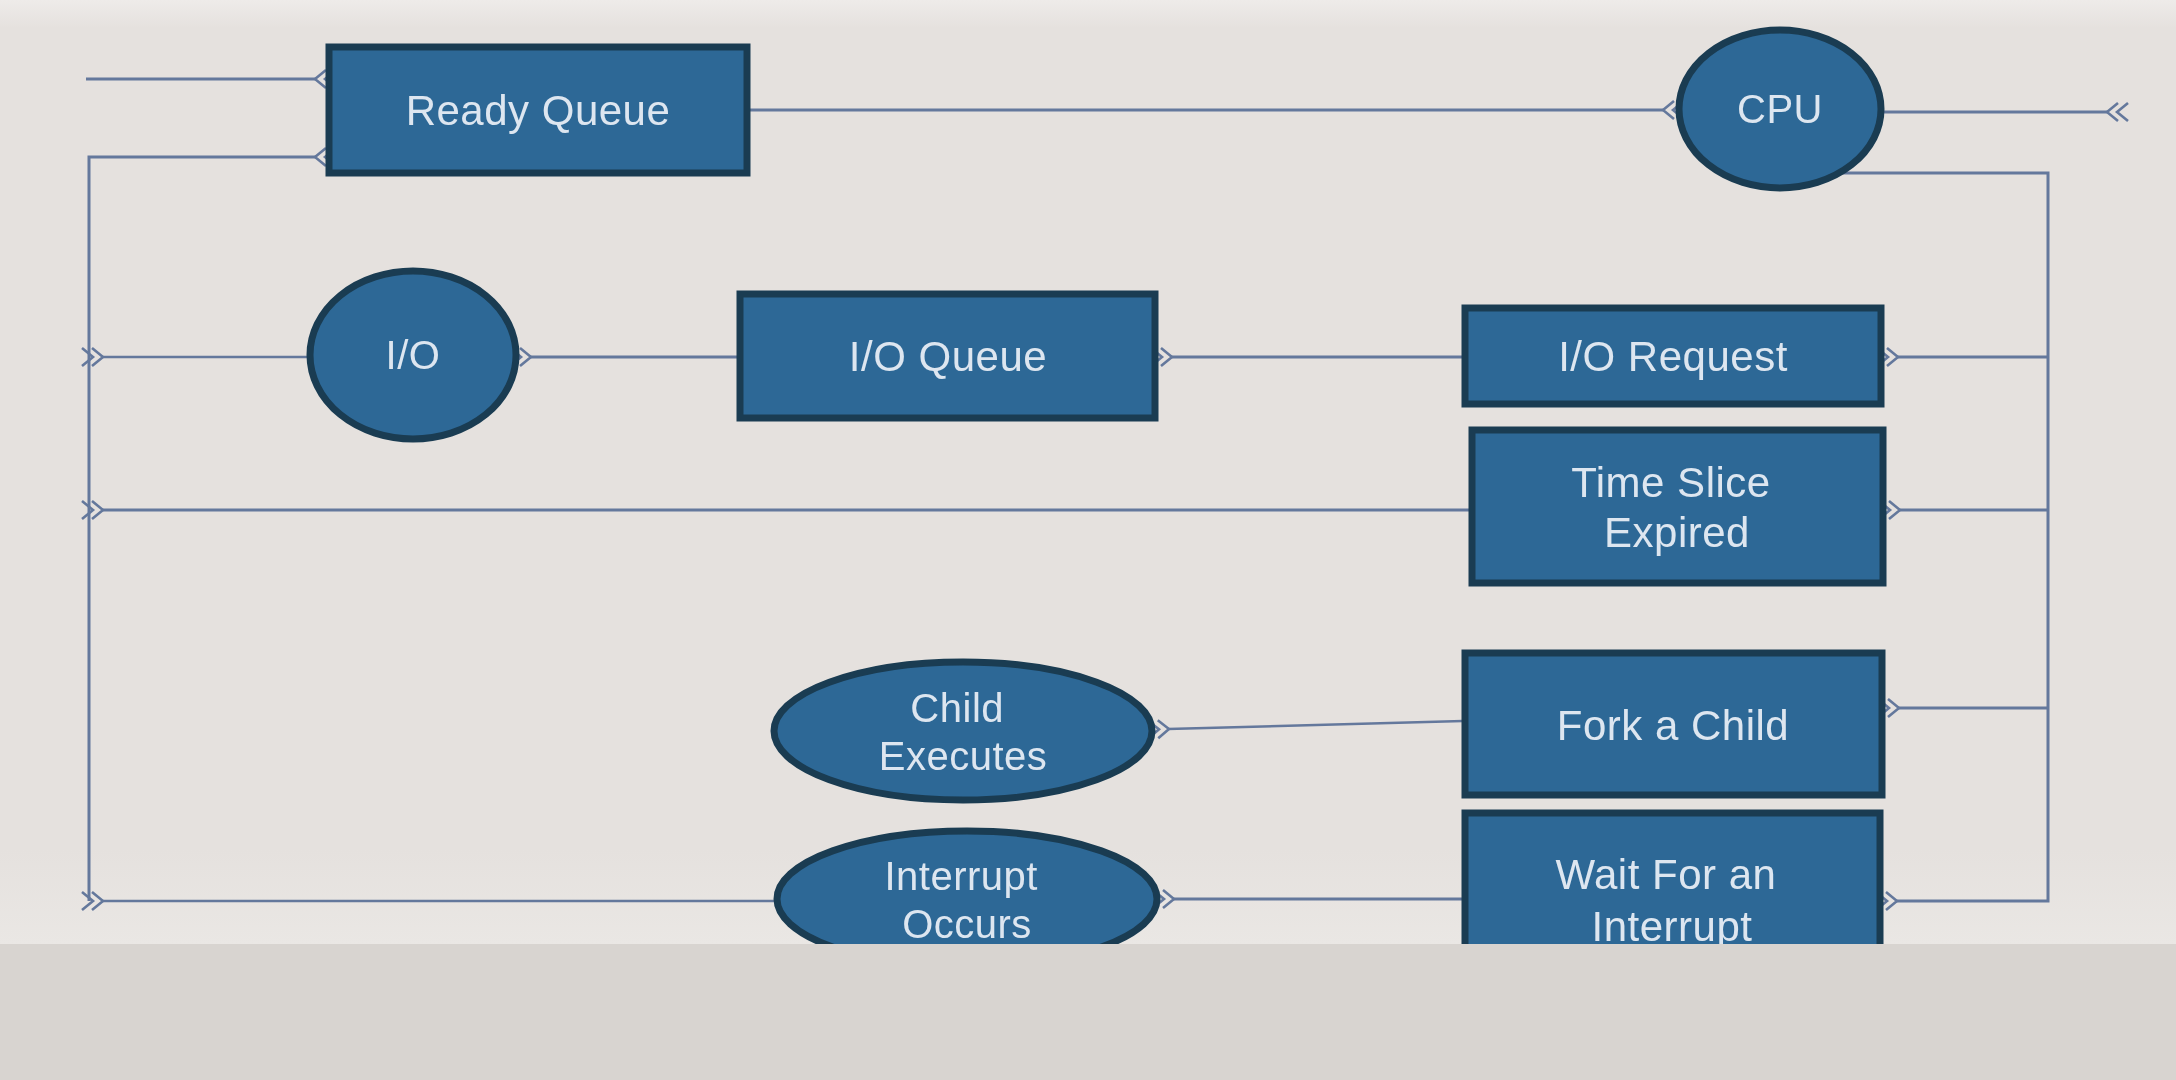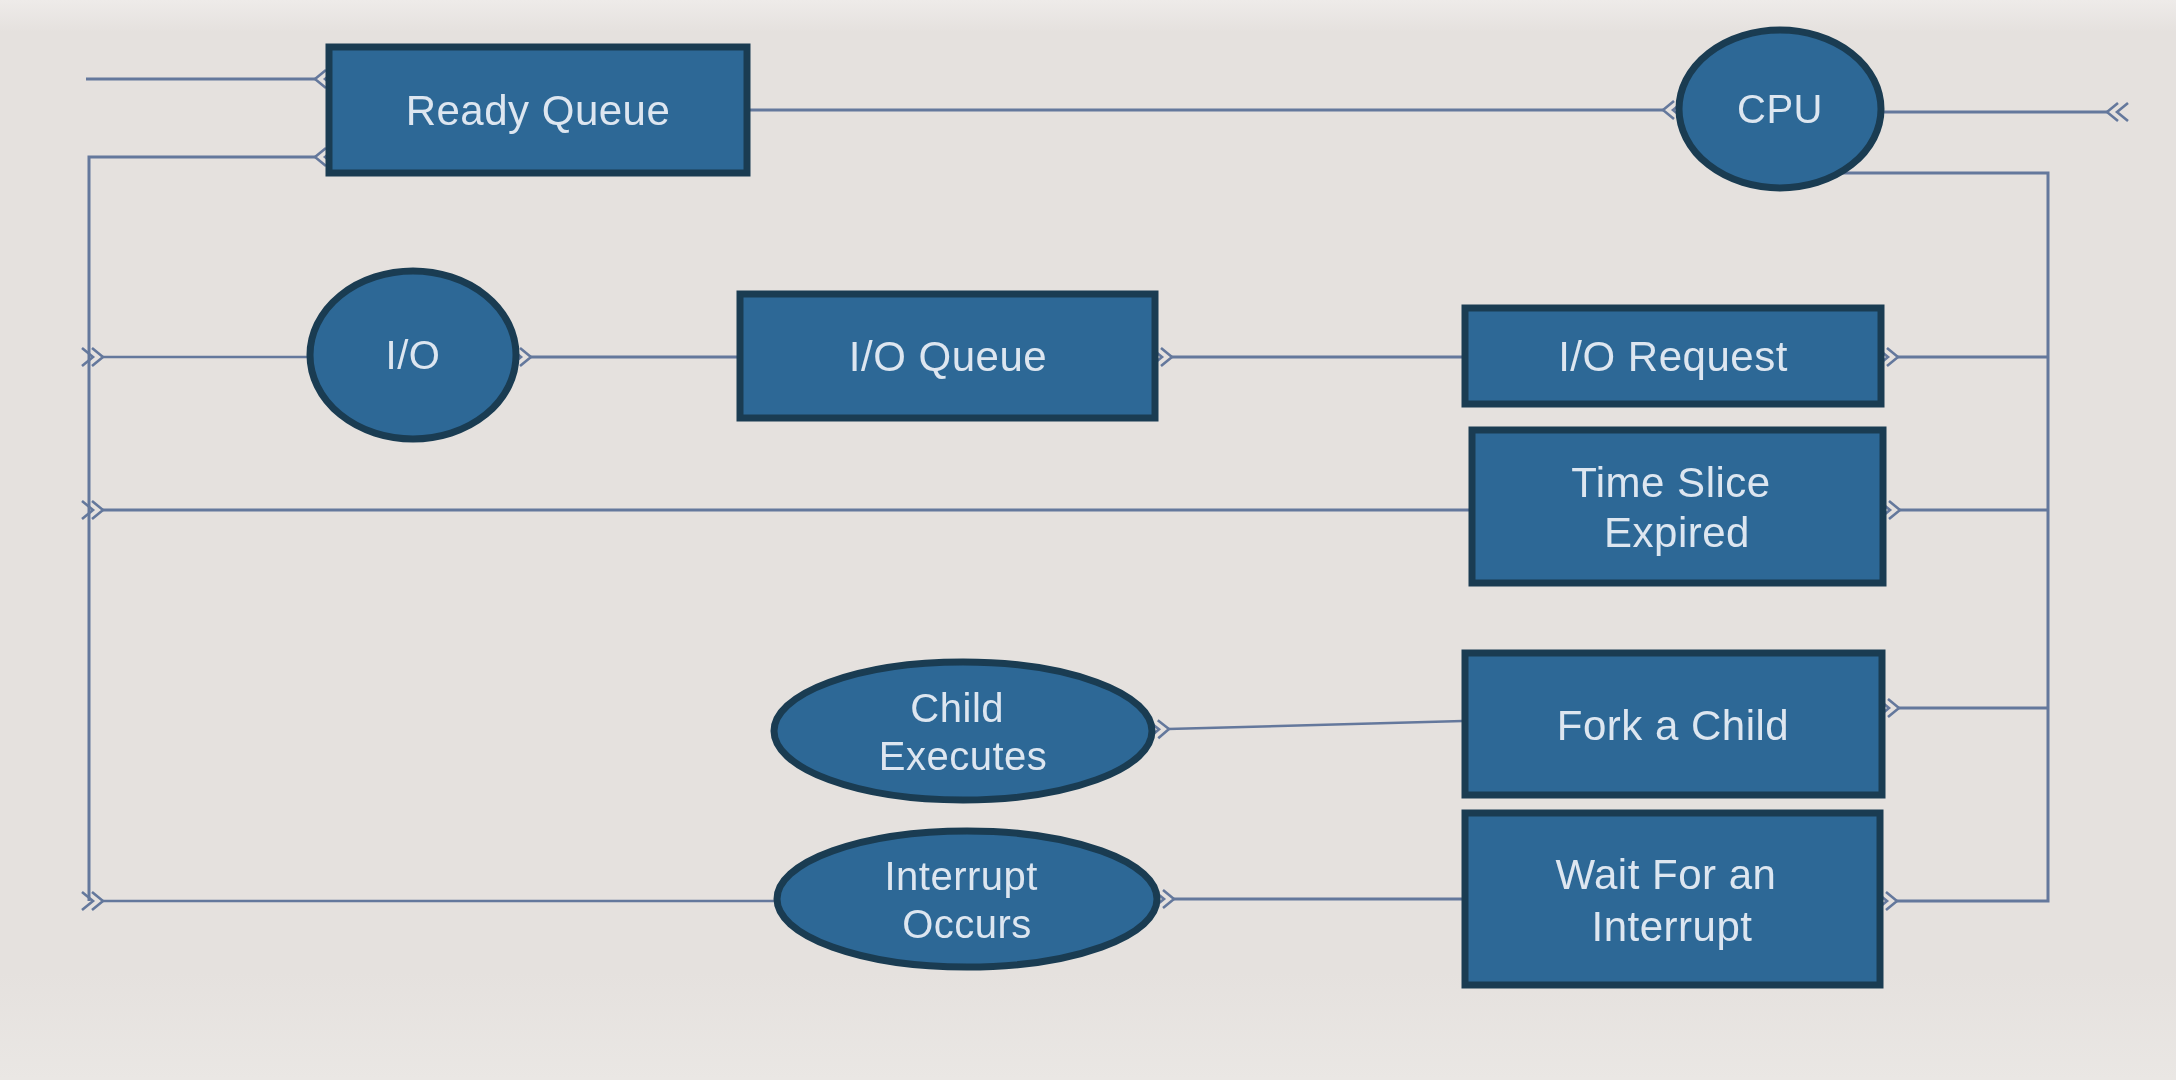--- a/index.html
+++ b/index.html
@@ -3,21 +3,21 @@
 <meta charset="utf-8">
 <style>
   html, body {
     margin: 0;
     padding: 0;
     background: #d8d4d0;
   }
   .stage {
     position: relative;
     width: 2176px;
-    height: 1080px;
+    height: 944px;
     overflow: hidden;
     background: linear-gradient(180deg,
       #eeebe9 0%, var(--background) 3%,
       var(--background) 90%, #eae7e4 100%);
     font-family: "Liberation Sans", sans-serif;
   }
   svg.diagram { display: block; }
 
   .box {
     fill: var(--node_fill);

